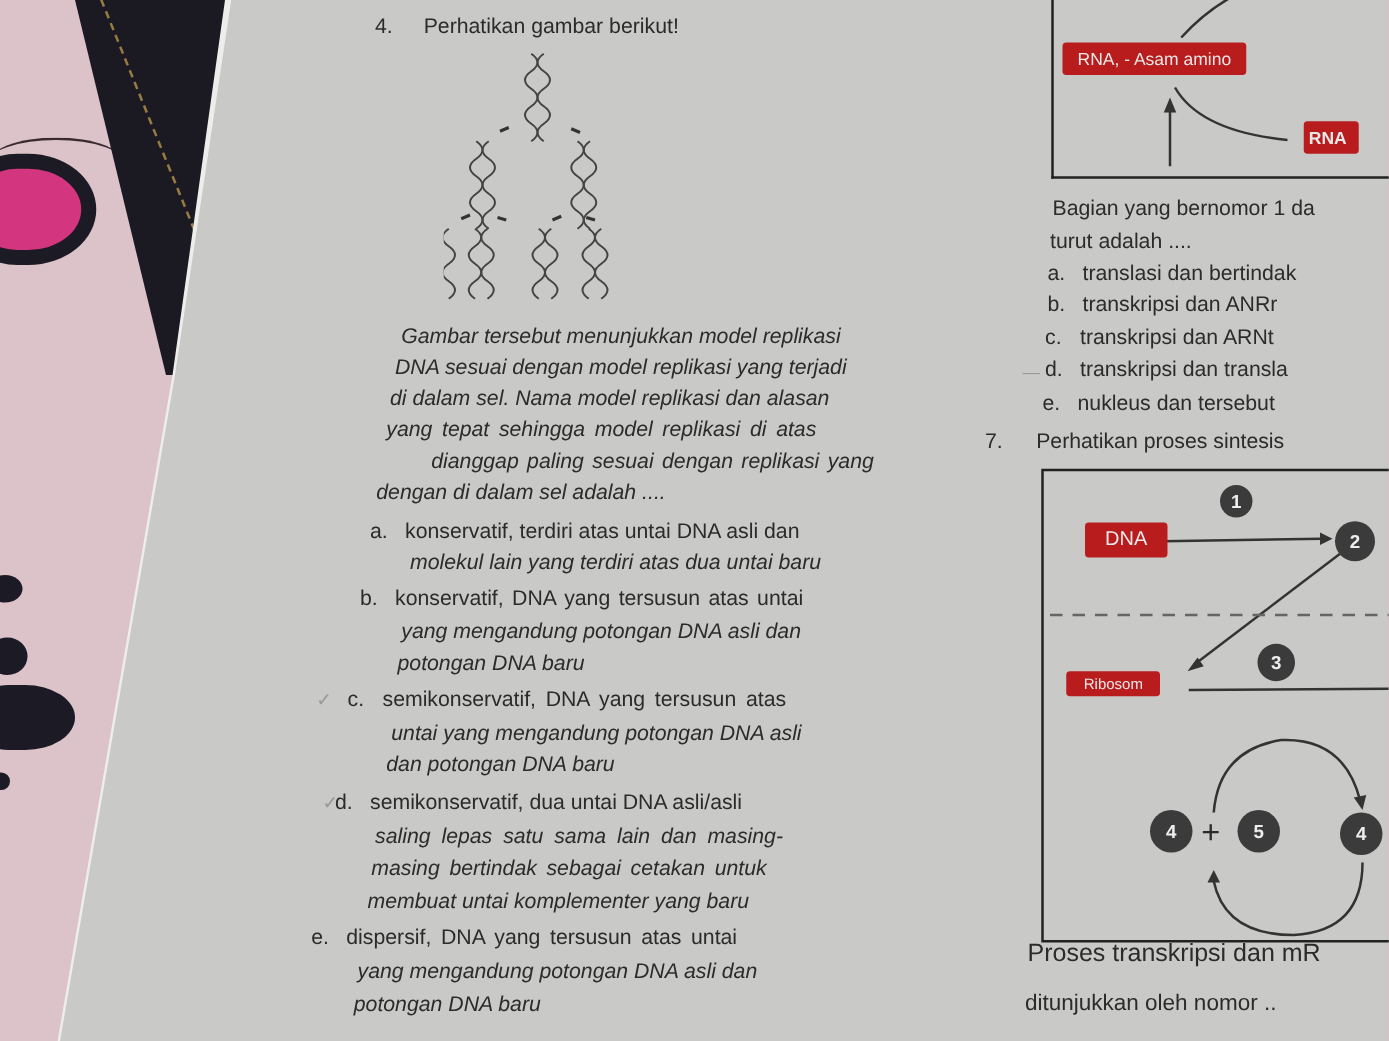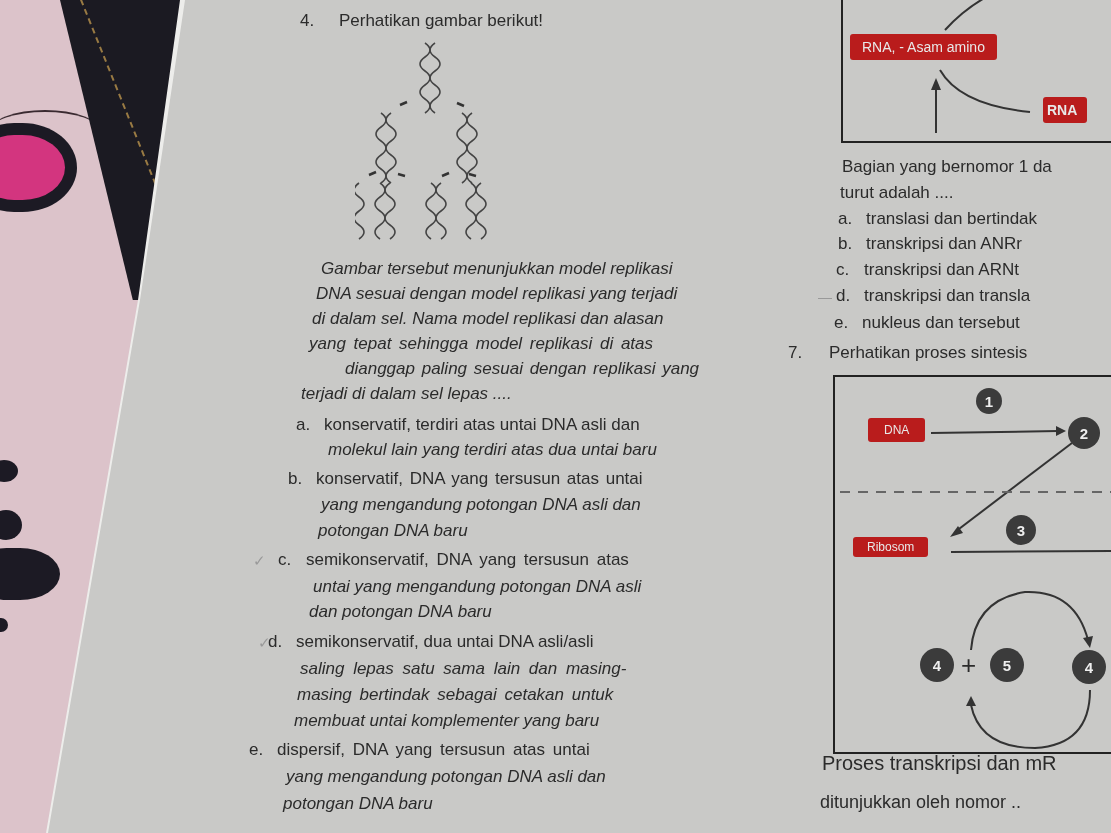--- a/index.html
+++ b/index.html
@@ -72,21 +72,21 @@
       <line x1="114" y1="136" x2="121" y2="138"></line>
   </g>
 </svg>
 
 <div>
   <div class="txt it" style="left:321px;top:258px;">Gambar tersebut menunjukkan model replikasi</div>
   <div class="txt it" style="left:316px;top:283px;">DNA sesuai dengan model replikasi yang terjadi</div>
   <div class="txt it" style="left:312px;top:308px;">di dalam sel. Nama model replikasi dan alasan</div>
   <div class="txt it" style="left:309px;top:333px;word-spacing:3px;">yang tepat sehingga model replikasi di atas</div>
   <div class="txt it" style="left:305px;top:358px;word-spacing:2px;margin-left:40px;">dianggap paling sesuai dengan replikasi yang</div>
-  <div class="txt it" style="left:301px;top:383px;">terjadi di dalam sel lepas ....</div>
+  <div class="txt it" style="left:301px;top:383px;">dengan di dalam sel adalah ....</div>
 </div>
 
 <div>
 
   <div class="txt" style="left:296px;top:414px;"><span class="opt-letter">a.</span><span>konservatif, terdiri atas untai DNA asli dan</span></div>
   <div class="txt it" style="left:328px;top:439px;">molekul lain yang terdiri atas dua untai baru</div>
 
   <div class="txt" style="left:288px;top:468px;word-spacing:2px;"><span class="opt-letter">b.</span><span>konservatif, DNA yang tersusun atas untai</span></div>
   <div class="txt it" style="left:321px;top:494px;">yang mengandung potongan DNA asli dan</div>
   <div class="txt it" style="left:318px;top:520px;">potongan DNA baru</div>
@@ -145,21 +145,21 @@
 
   <line x1="840" y1="492" x2="1111" y2="492" stroke="#666" stroke-width="2" stroke-dasharray="10,8"></line>
 
   <line x1="951" y1="552" x2="1111" y2="551" stroke="#333" stroke-width="2"></line>
 
   <path d="M971 650 Q975 600 1025 592 Q1075 590 1088 640" stroke="#333" stroke-width="2" fill="none"></path>
   <polygon points="1083,638 1090,648 1093,636" fill="#333"></polygon>
   <path d="M1090 690 Q1090 745 1035 748 Q980 748 971 705" stroke="#333" stroke-width="2" fill="none"></path>
   <polygon points="966,706 971,696 976,706" fill="#333"></polygon>
 </svg>
-<div class="tag" style="left:868px;top:418px;font-size:12px;padding:5px 16px;">DNA</div>
+<div class="tag" style="left:868px;top:418px;font-size:16px;padding:5px 16px;">DNA</div>
 <div class="tag" style="left:853px;top:537px;font-size:12px;padding:3px 14px;">Ribosom</div>
 <div class="circle" style="left:976px;top:388px;">1</div>
 <div class="circle" style="left:1068px;top:417px;width:32px;height:32px;">2</div>
 <div class="circle" style="left:1006px;top:515px;width:30px;height:30px;">3</div>
 <div class="circle" style="left:920px;top:648px;width:34px;height:34px;">4</div>
 <div class="txt" style="left:961px;top:651px;font-size:26px;line-height:28px;">+</div>
 <div class="circle" style="left:990px;top:648px;width:34px;height:34px;">5</div>
 <div class="circle" style="left:1072px;top:650px;width:34px;height:34px;">4</div>
 
 <div class="txt" style="left:822px;top:753px;font-size:20px;">Proses transkripsi dan mR</div>

